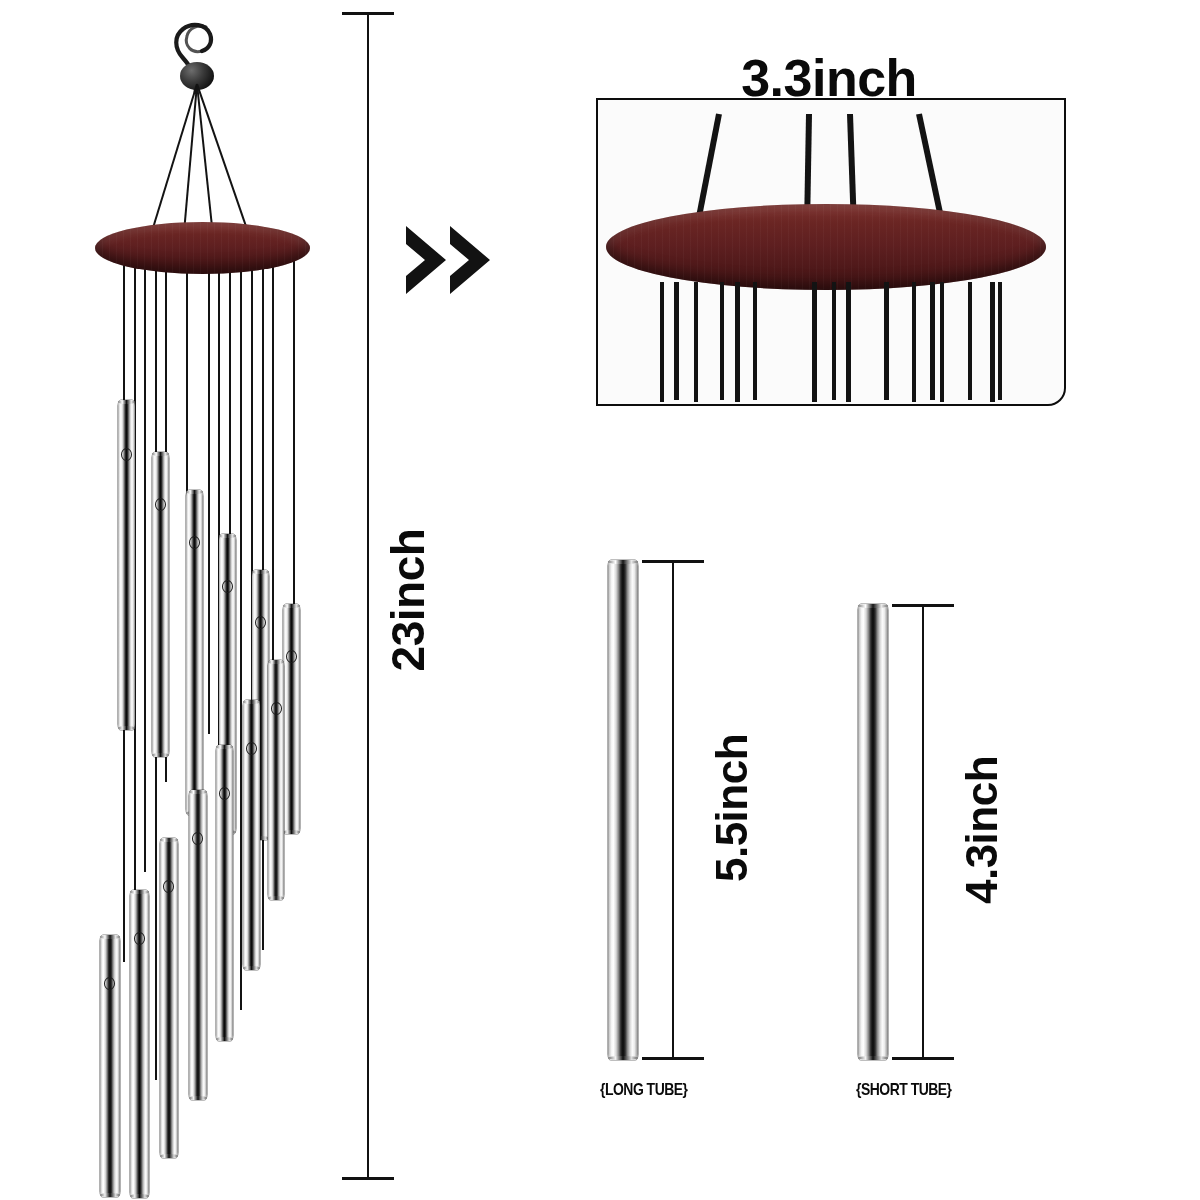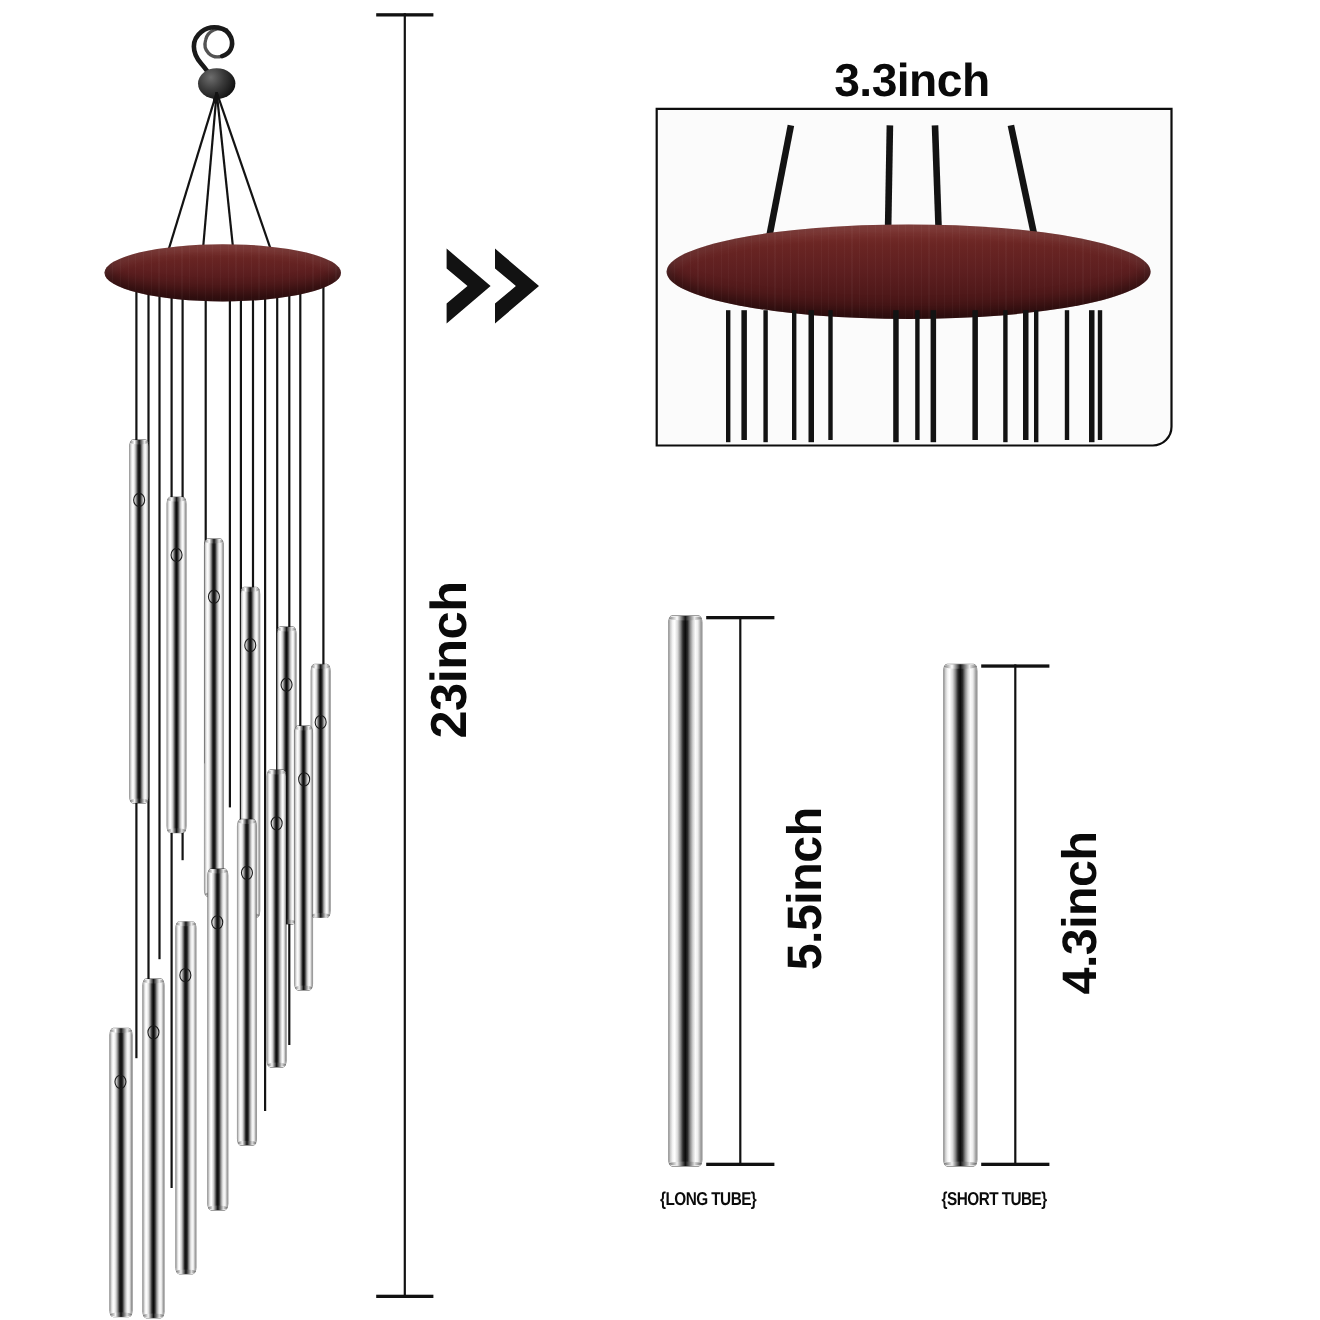--- a/index.html
+++ b/index.html
@@ -256,21 +256,21 @@
       <div class="string" style="left:314px;top:182px;width:4px;height:120px;"></div>
       <div class="string" style="left:332px;top:182px;width:5px;height:118px;"></div>
       <div class="string" style="left:342px;top:182px;width:4px;height:120px;"></div>
       <div class="string" style="left:370px;top:182px;width:4px;height:118px;"></div>
       <div class="string" style="left:392px;top:182px;width:5px;height:120px;"></div>
       <div class="string" style="left:400px;top:182px;width:4px;height:118px;"></div>
     </div>
   </div>
 
   <div class="dimlabel" style="position:absolute;left:596px;top:52px;width:466px;
-              text-align:center;font-size:42px;">3.3inch</div>
+              text-align:center;font-size:52px;">3.3inch</div>
 
   <div class="abs" style="left:590px;top:556px;width:200px;height:560px;">
 
     <div class="tube" style="left:18px;top:4px;width:30px;height:500px;"></div>
 
     <div class="dimcap-h" style="left:52px;top:4px;width:62px;"></div>
     <div class="dimline-v" style="left:82px;top:4px;height:500px;"></div>
     <div class="dimcap-h" style="left:52px;top:501px;width:62px;"></div>
 
     <div class="abs" style="left:62px;top:224px;width:160px;height:56px;">

